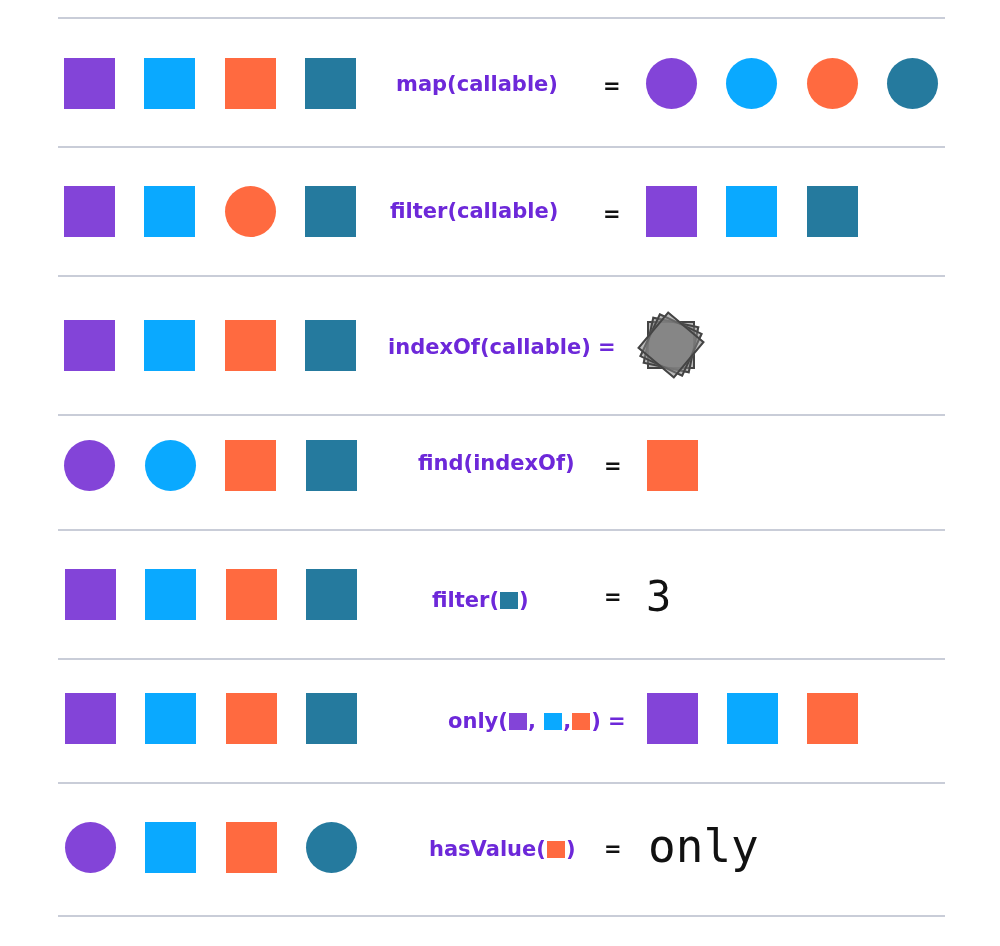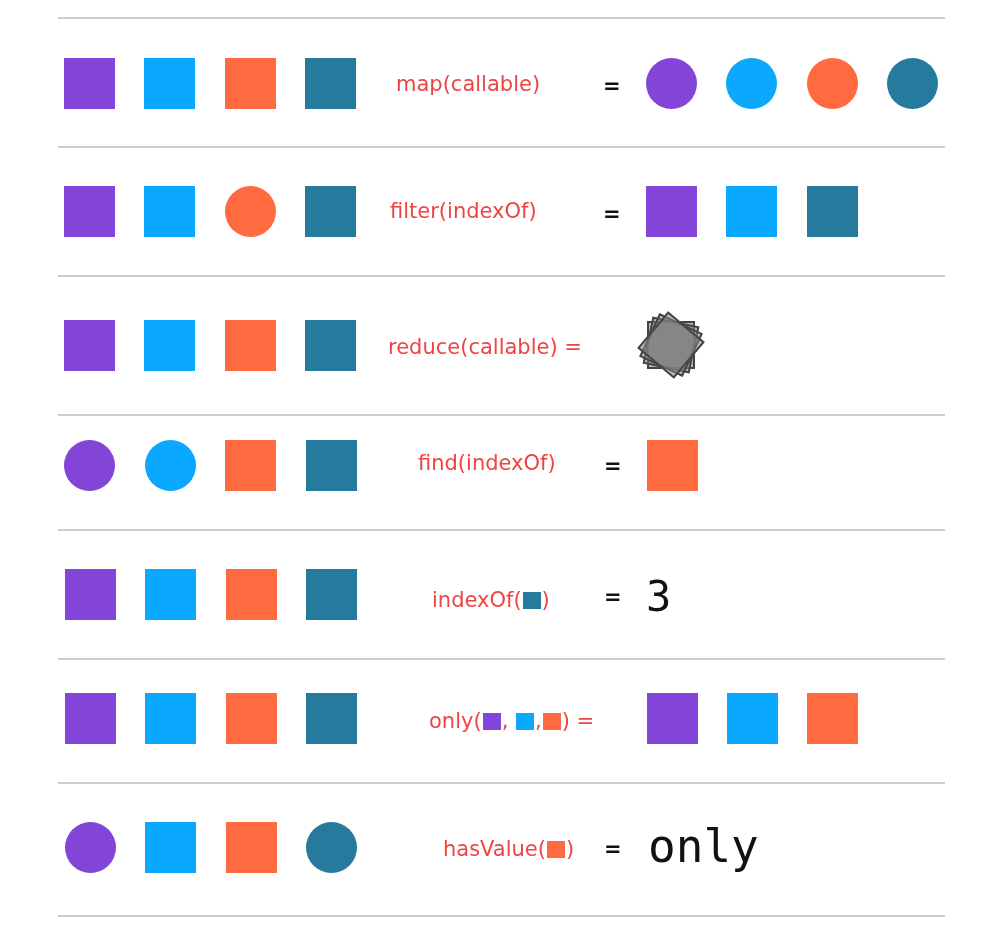--- a/index.html
+++ b/index.html
@@ -1,20 +1,20 @@
 <!DOCTYPE html>
 <html><head>
 <meta charset="utf-8">
 <style>
   html, body { margin:0; padding:0; background:#ffffff; }
   body { width:1000px; height:946px; position:relative; overflow:hidden; font-family:"DejaVu Sans", sans-serif; }
   .sep { position:absolute; left:58px; width:887px; height:2px; background:#c9cdd8; }
   .shape { position:absolute; width:51px; height:51px; }
   .circle { border-radius:50%; }
-  .label { position:absolute; font-size:21px; font-weight:normal; color:#ef4444; white-space:nowrap; transform:translateY(-50%); }
+  .label { position:absolute; font-size:21px; font-weight:bold; color:#6d28d9; white-space:nowrap; transform:translateY(-50%); }
   .eq { position:absolute; font-size:21px; font-weight:bold; color:#111; transform:translateY(-50%); }
   .mini { display:inline-block; width:18px; height:17px; vertical-align:-2px; margin:0 1px; }
   .bigtext { position:absolute; font-family:"DejaVu Sans Mono", monospace; color:#111; transform:translateY(-50%); }
   .reduce-stack { position:absolute; width:70px; height:70px; }
   .reduce-stack div { position:absolute; left:11px; top:11px; width:48px; height:48px; border:2px solid #444; background:rgba(130,130,130,0.55); box-sizing:border-box; }
 </style>
 </head>
 <body>
 
 <div class="sep" style="top:17px"></div>
@@ -37,33 +37,33 @@
   <div class="shape circle" style="left:726px;top:58px;background:#0aa9ff"></div>
   <div class="shape circle" style="left:807px;top:58px;background:#ff6a40"></div>
   <div class="shape circle" style="left:887px;top:58px;background:#257a9e"></div>
 </div>
 
 <div>
   <div class="shape" style="left:64px;top:186px;background:#8344d8"></div>
   <div class="shape" style="left:144px;top:186px;background:#0aa9ff"></div>
   <div class="shape circle" style="left:225px;top:186px;background:#ff6a40"></div>
   <div class="shape" style="left:305px;top:186px;background:#257a9e"></div>
-  <div class="label" style="left:390px;top:211px">filter(indexOf)</div>
+  <div class="label" style="left:390px;top:211px">filter(callable)</div>
   <div class="eq" style="left:603px;top:214px">=</div>
   <div class="shape" style="left:646px;top:186px;background:#8344d8"></div>
   <div class="shape" style="left:726px;top:186px;background:#0aa9ff"></div>
   <div class="shape" style="left:807px;top:186px;background:#257a9e"></div>
 </div>
 
 <div>
   <div class="shape" style="left:64px;top:320px;background:#8344d8"></div>
   <div class="shape" style="left:144px;top:320px;background:#0aa9ff"></div>
   <div class="shape" style="left:225px;top:320px;background:#ff6a40"></div>
   <div class="shape" style="left:305px;top:320px;background:#257a9e"></div>
-  <div class="label" style="left:388px;top:347px">reduce(callable) =</div>
+  <div class="label" style="left:388px;top:347px">indexOf(callable) =</div>
   <div class="reduce-stack" style="left:636px;top:310px">
     <div style="transform:rotate(0deg)"></div>
     <div style="transform:rotate(12deg)"></div>
     <div style="transform:rotate(25deg)"></div>
     <div style="transform:rotate(40deg)"></div>
   </div>
 </div>
 
 <div>
   <div class="shape circle" style="left:64px;top:440px;background:#8344d8"></div>
@@ -74,42 +74,42 @@
   <div class="eq" style="left:604px;top:466px">=</div>
   <div class="shape" style="left:647px;top:440px;background:#ff6a40"></div>
 </div>
 
 <div>
   <div class="shape" style="left:65px;top:569px;background:#8344d8"></div>
   <div class="shape" style="left:145px;top:569px;background:#0aa9ff"></div>
   <div class="shape" style="left:226px;top:569px;background:#ff6a40"></div>
   <div class="shape" style="left:306px;top:569px;background:#257a9e"></div>
   <div class="label" style="left:432px;top:600px">
-    <span>indexOf(</span><span class="mini" style="background:#257a9e"></span><span>)</span>
+    <span>filter(</span><span class="mini" style="background:#257a9e"></span><span>)</span>
   </div>
   <div class="eq" style="left:604px;top:597px">=</div>
   <div class="bigtext" style="left:646px;top:596px;font-size:42px">3</div>
 </div>
 
 <div>
   <div class="shape" style="left:65px;top:693px;background:#8344d8"></div>
   <div class="shape" style="left:145px;top:693px;background:#0aa9ff"></div>
   <div class="shape" style="left:226px;top:693px;background:#ff6a40"></div>
   <div class="shape" style="left:306px;top:693px;background:#257a9e"></div>
-  <div class="label" style="left:429px;top:721px">
+  <div class="label" style="left:448px;top:721px">
     <span>only(</span><span class="mini" style="background:#8344d8"></span><span>,</span> <span class="mini" style="background:#0aa9ff"></span><span>,</span><span class="mini" style="background:#ff6a40"></span><span>) =</span>
   </div>
   <div class="shape" style="left:647px;top:693px;background:#8344d8"></div>
   <div class="shape" style="left:727px;top:693px;background:#0aa9ff"></div>
   <div class="shape" style="left:807px;top:693px;background:#ff6a40"></div>
 </div>
 
 <div>
   <div class="shape circle" style="left:65px;top:822px;background:#8344d8"></div>
   <div class="shape" style="left:145px;top:822px;background:#0aa9ff"></div>
   <div class="shape" style="left:226px;top:822px;background:#ff6a40"></div>
   <div class="shape circle" style="left:306px;top:822px;background:#257a9e"></div>
-  <div class="label" style="left:443px;top:849px">
+  <div class="label" style="left:429px;top:849px">
     <span>hasValue(</span><span class="mini" style="background:#ff6a40"></span><span>)</span>
   </div>
   <div class="eq" style="left:604px;top:849px">=</div>
   <div class="bigtext" style="left:648px;top:846px;font-size:46px">only</div>
 </div>
 
 </body></html>

